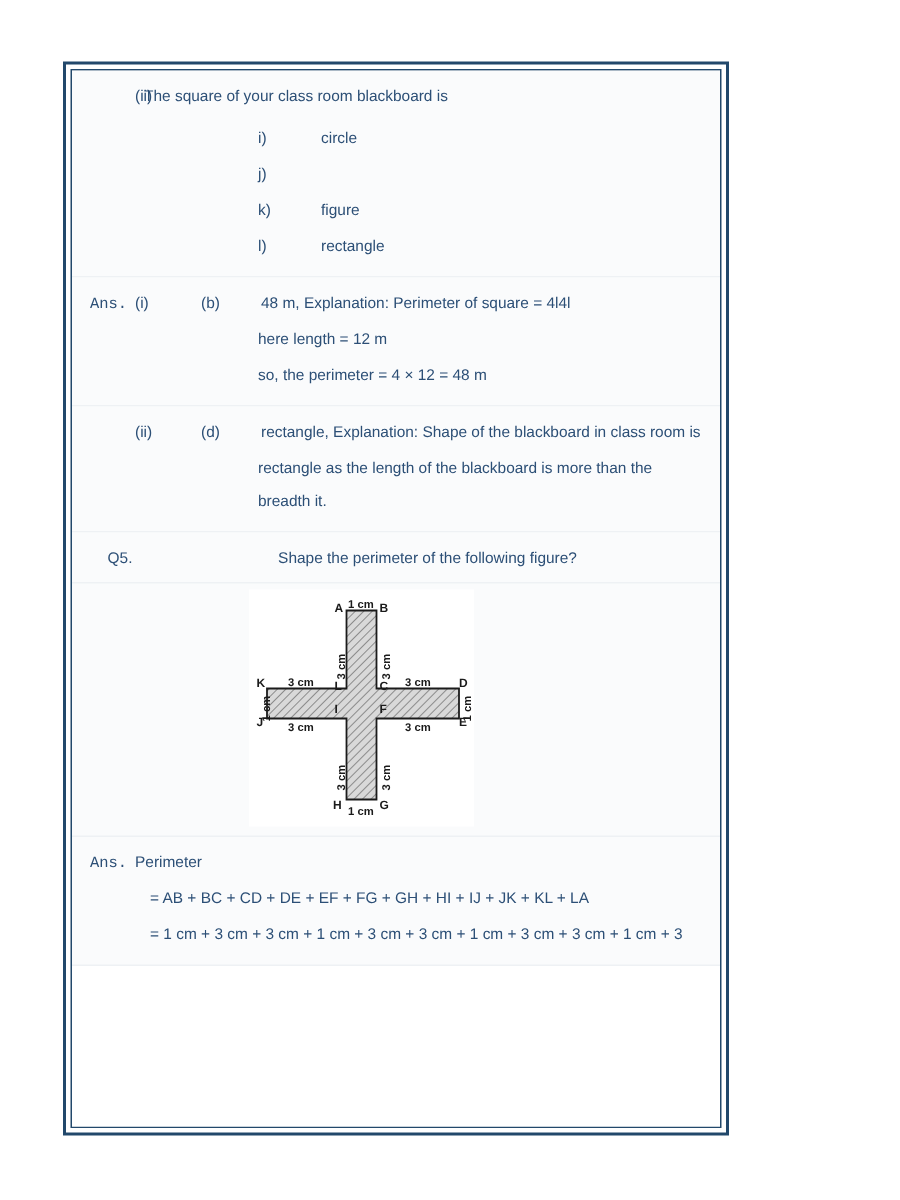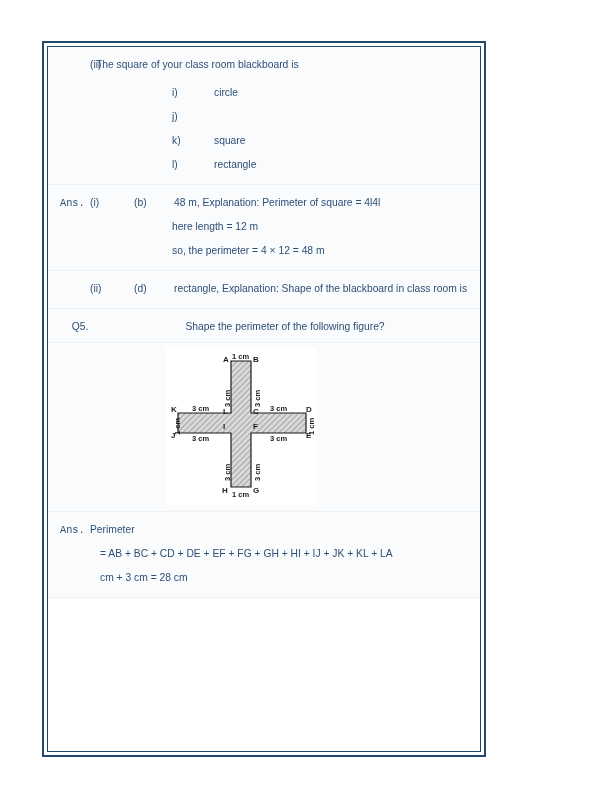--- a/index.html
+++ b/index.html
@@ -126,21 +126,21 @@
 
         <div class="row indent-opt">
           <span class="opt-key">i)</span>
           <span class="c-text">circle</span>
         </div>
         <div class="row indent-opt">
           <span class="opt-key">j)</span>
         </div>
         <div class="row indent-opt">
           <span class="opt-key">k)</span>
-          <span class="c-text">square</span>
+          <span class="c-text">figure</span>
         </div>
         <div class="row indent-opt">
           <span class="opt-key">l)</span>
           <span class="c-text">rectangle</span>
         </div>
       </div>
 
       <div class="block tinted">
         <div class="row">
           <span class="c-ans">Ans.</span>
@@ -155,20 +155,23 @@
           <span class="c-text">so, the perimeter = 4 × 12 = 48 m</span>
         </div>
       </div>
 
       <div class="block tinted">
         <div class="row">
           <span class="c-ans"></span>
           <span class="c-rom">(ii)</span>
           <span class="c-opt">(d)</span>
           <span class="c-text">rectangle, Explanation: Shape of the blackboard in class room is</span>
+        </div>
+        <div class="row indent-body">
+          <span class="c-text">rectangle as the length of the blackboard is more than the breadth it.</span>
         </div>
       </div>
 
       <div class="block tinted" style="padding-bottom:4px;text-align:center;">
         <div class="row">
           <span class="q-label">Q5.</span>
           <span class="c-text">Shape the perimeter of the following figure?</span>
         </div>
       </div>
 
@@ -219,21 +222,21 @@
 
       <div class="block tinted">
         <div class="row">
           <span class="c-ans">Ans.</span>
           <span class="c-text">Perimeter</span>
         </div>
         <div class="row indent-peri">
           <span class="c-text">= AB + BC + CD + DE + EF + FG + GH + HI + IJ + JK + KL + LA</span>
         </div>
         <div class="row indent-peri">
-          <span class="c-text">cm + 3 cm = 28 cm</span>
+          <span class="c-text">= 1 cm + 3 cm + 3 cm + 1 cm + 3 cm + 3 cm + 1 cm + 3 cm + 3 cm + 1 cm + 3</span>
         </div>
       </div>
 
       <div class="block plain" style="height:180px;"></div>
 
     </div>
   </div>
 </div>
 
 </body></html>

